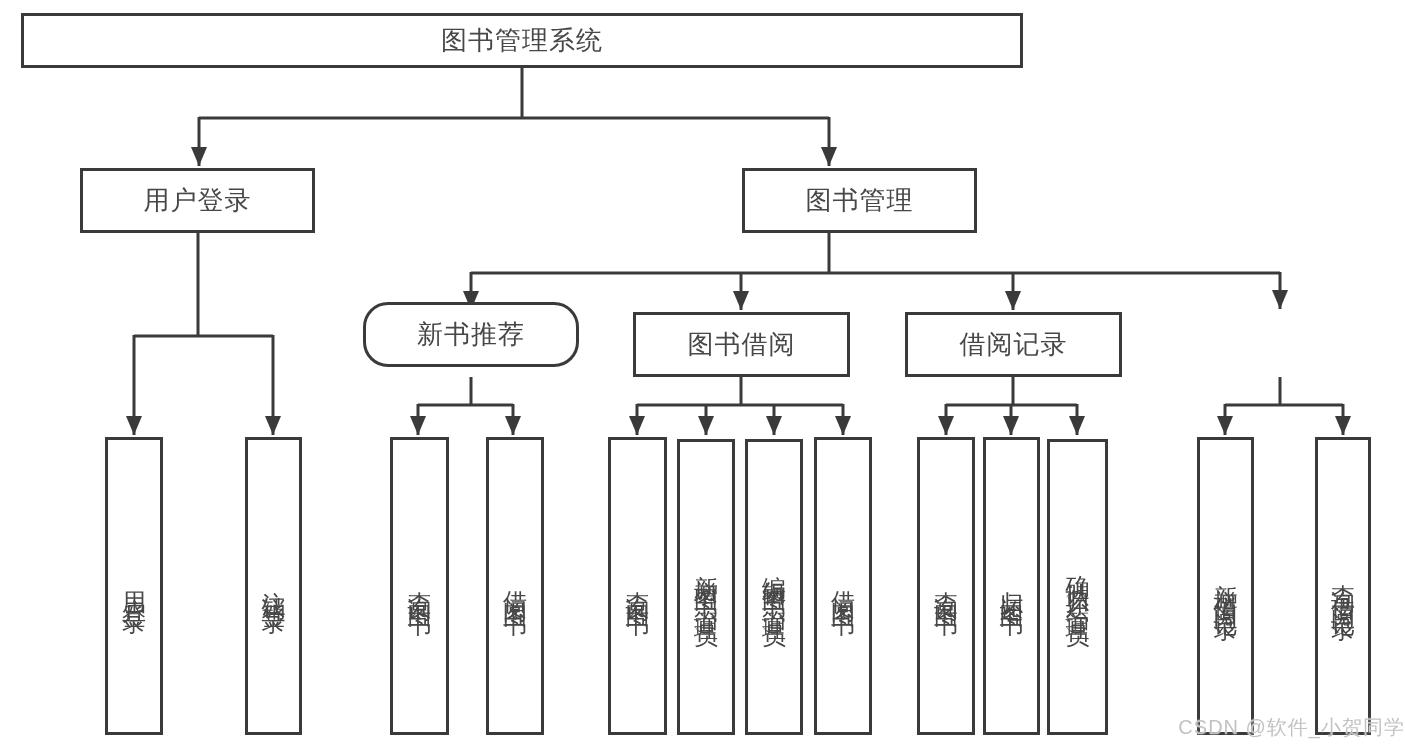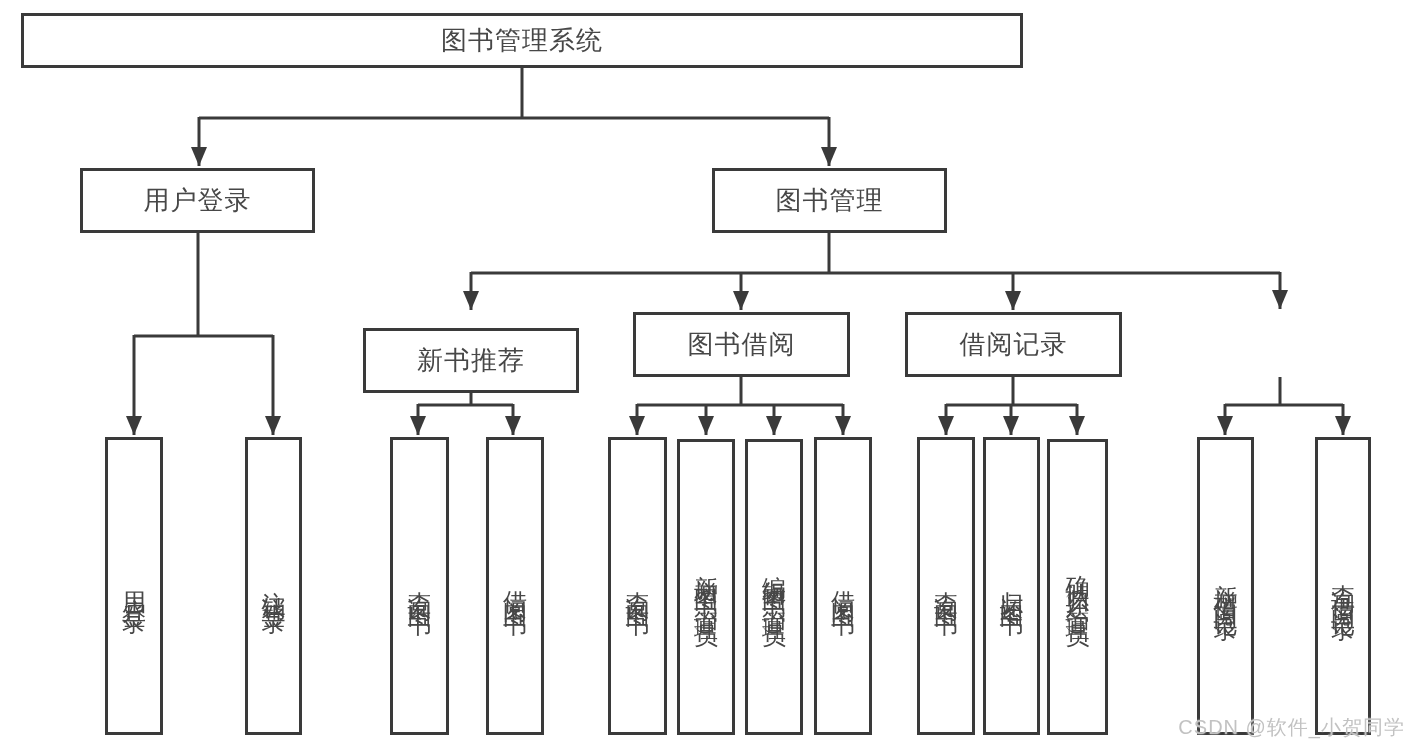--- a/index.html
+++ b/index.html
@@ -98,25 +98,25 @@
     </g>
   </svg>
 
   <div class="node hnode" style="left:21px; top:13px; width:1002px; height:55px;">
     <span>图书管理系统</span>
   </div>
 
   <div class="node hnode" style="left:80px; top:168px; width:235px; height:65px;">
     <span>用户登录</span>
   </div>
-  <div class="node hnode" style="left:712px; top:168px; width:235px; height:65px;">
+  <div class="node hnode" style="left:742px; top:168px; width:235px; height:65px;">
     <span>图书管理</span>
   </div>
 
-  <div class="node hnode" style="left:363px; top:328px; width:216px; height:65px;">
+  <div class="node hnode" style="left:363px; top:302px; width:216px; height:65px;border-radius:25px;">
     <span>新书推荐</span>
   </div>
   <div class="node hnode" style="left:633px; top:312px; width:217px; height:65px;align-items:center;">
     <span>图书借阅</span>
   </div>
   <div class="node hnode" style="left:905px; top:312px; width:217px; height:65px;">
     <span>借阅记录</span>
   </div>
 
   <div class="node vnode" style="left:105px; top:437px; width:58px; height:298px;">

